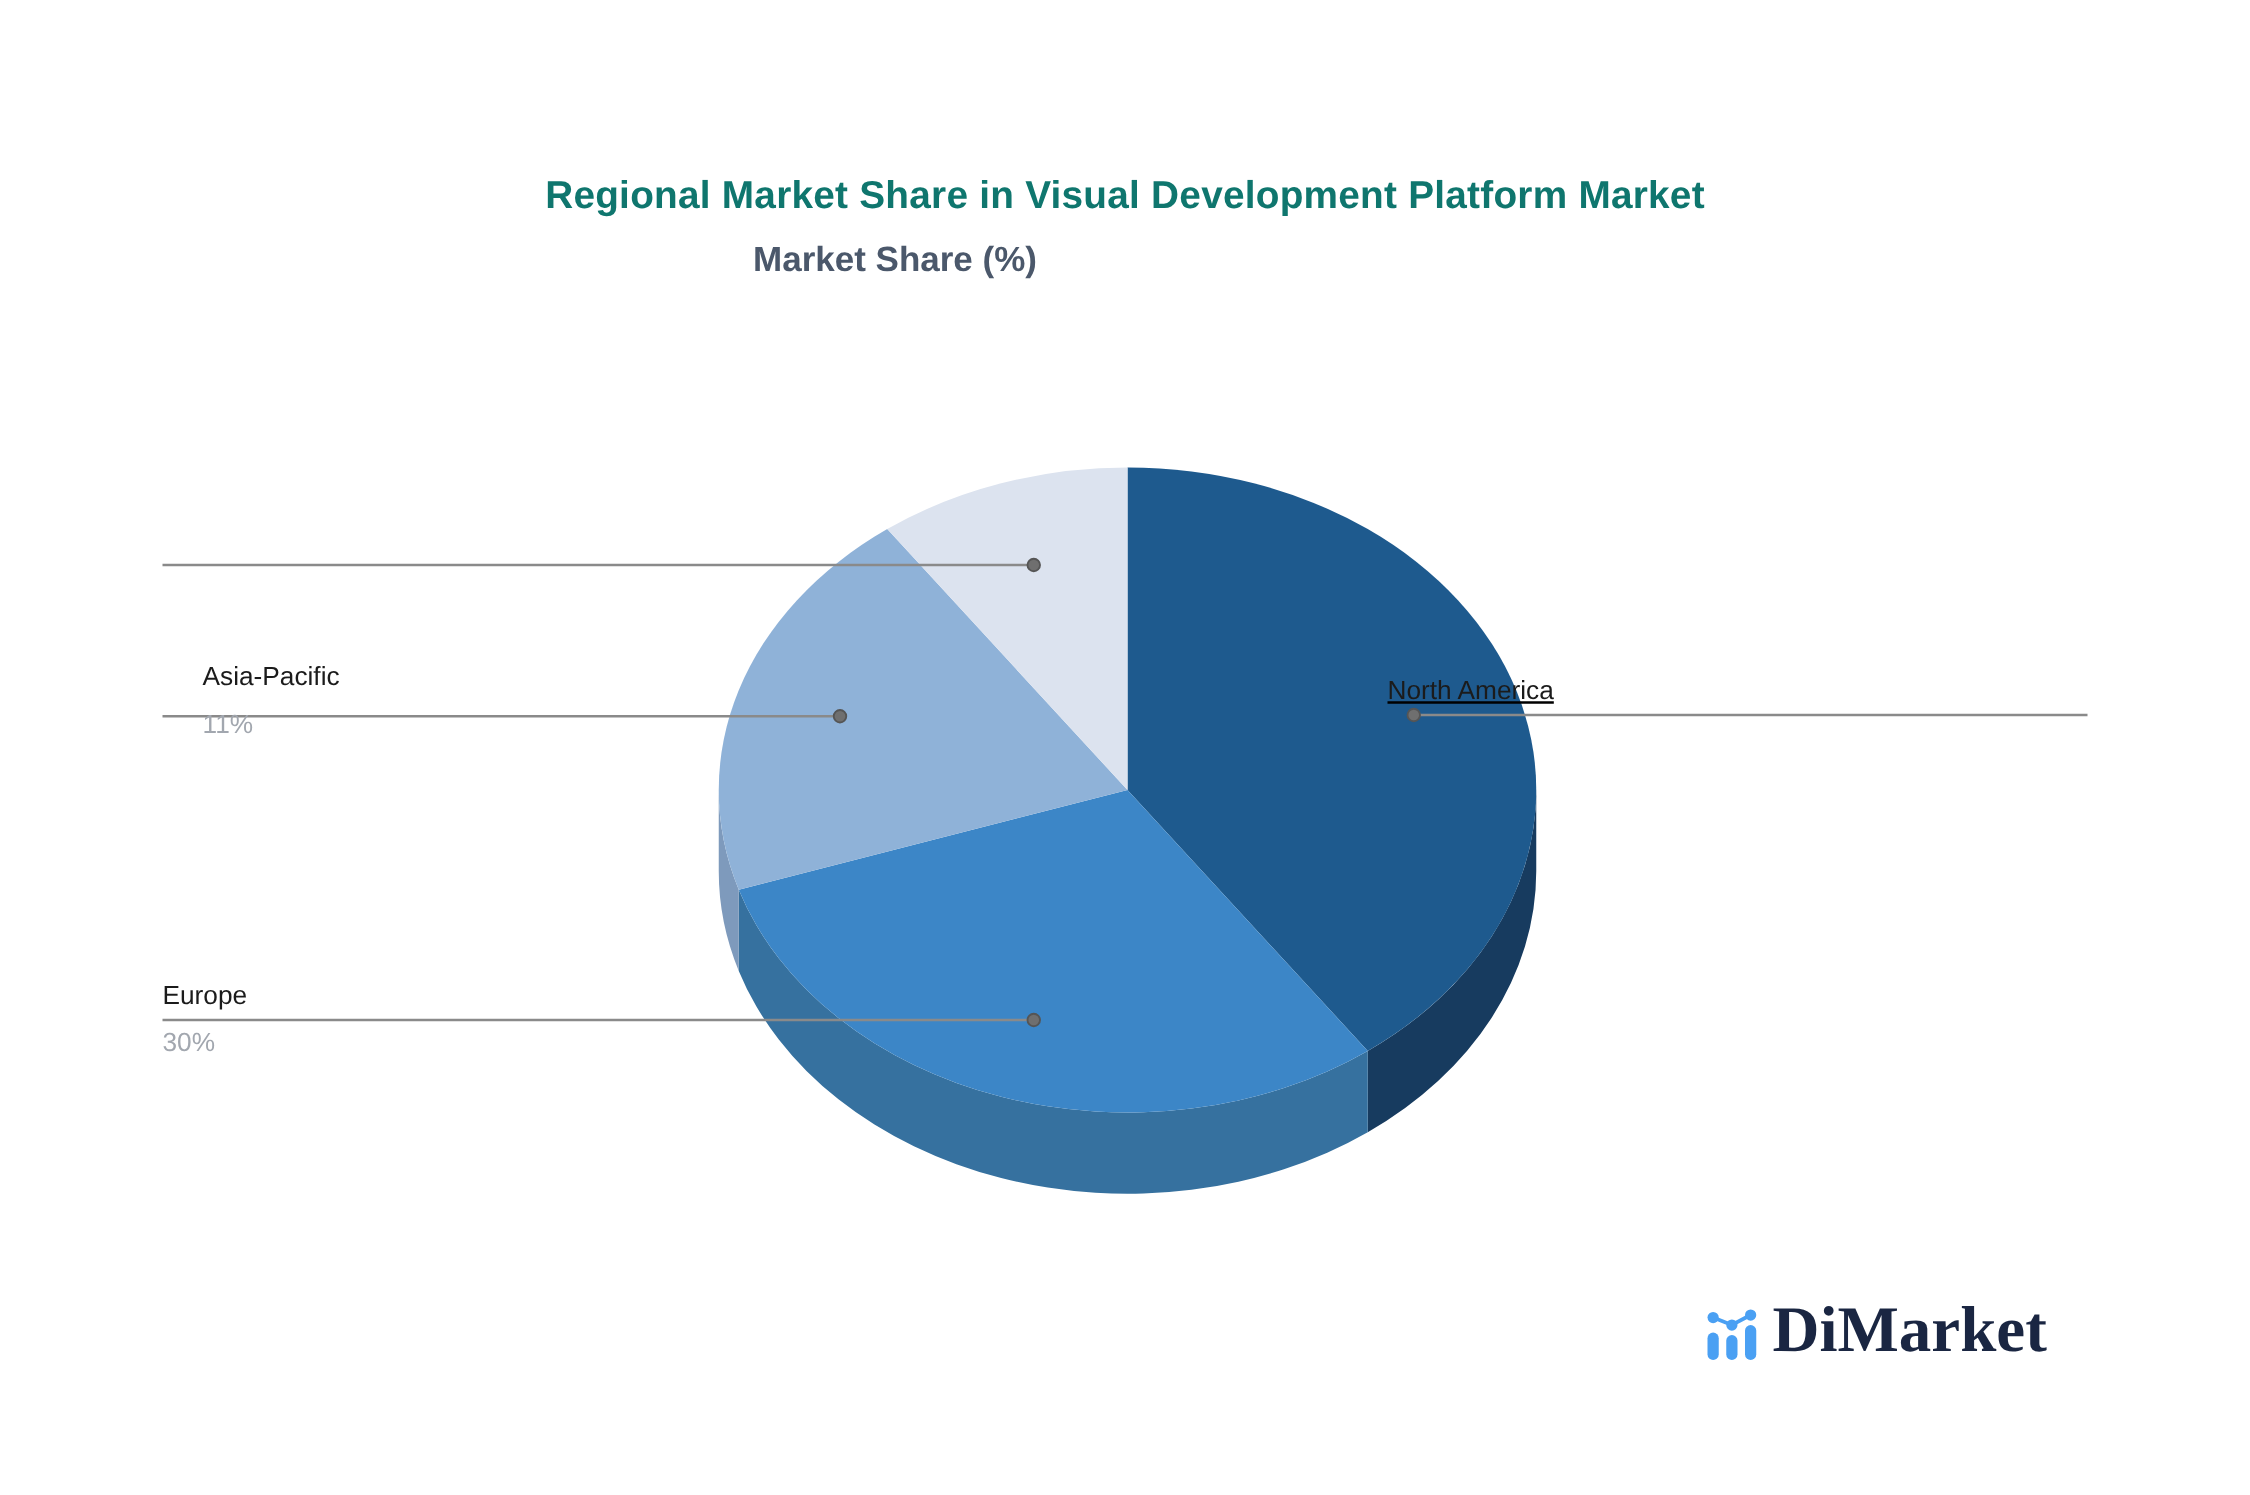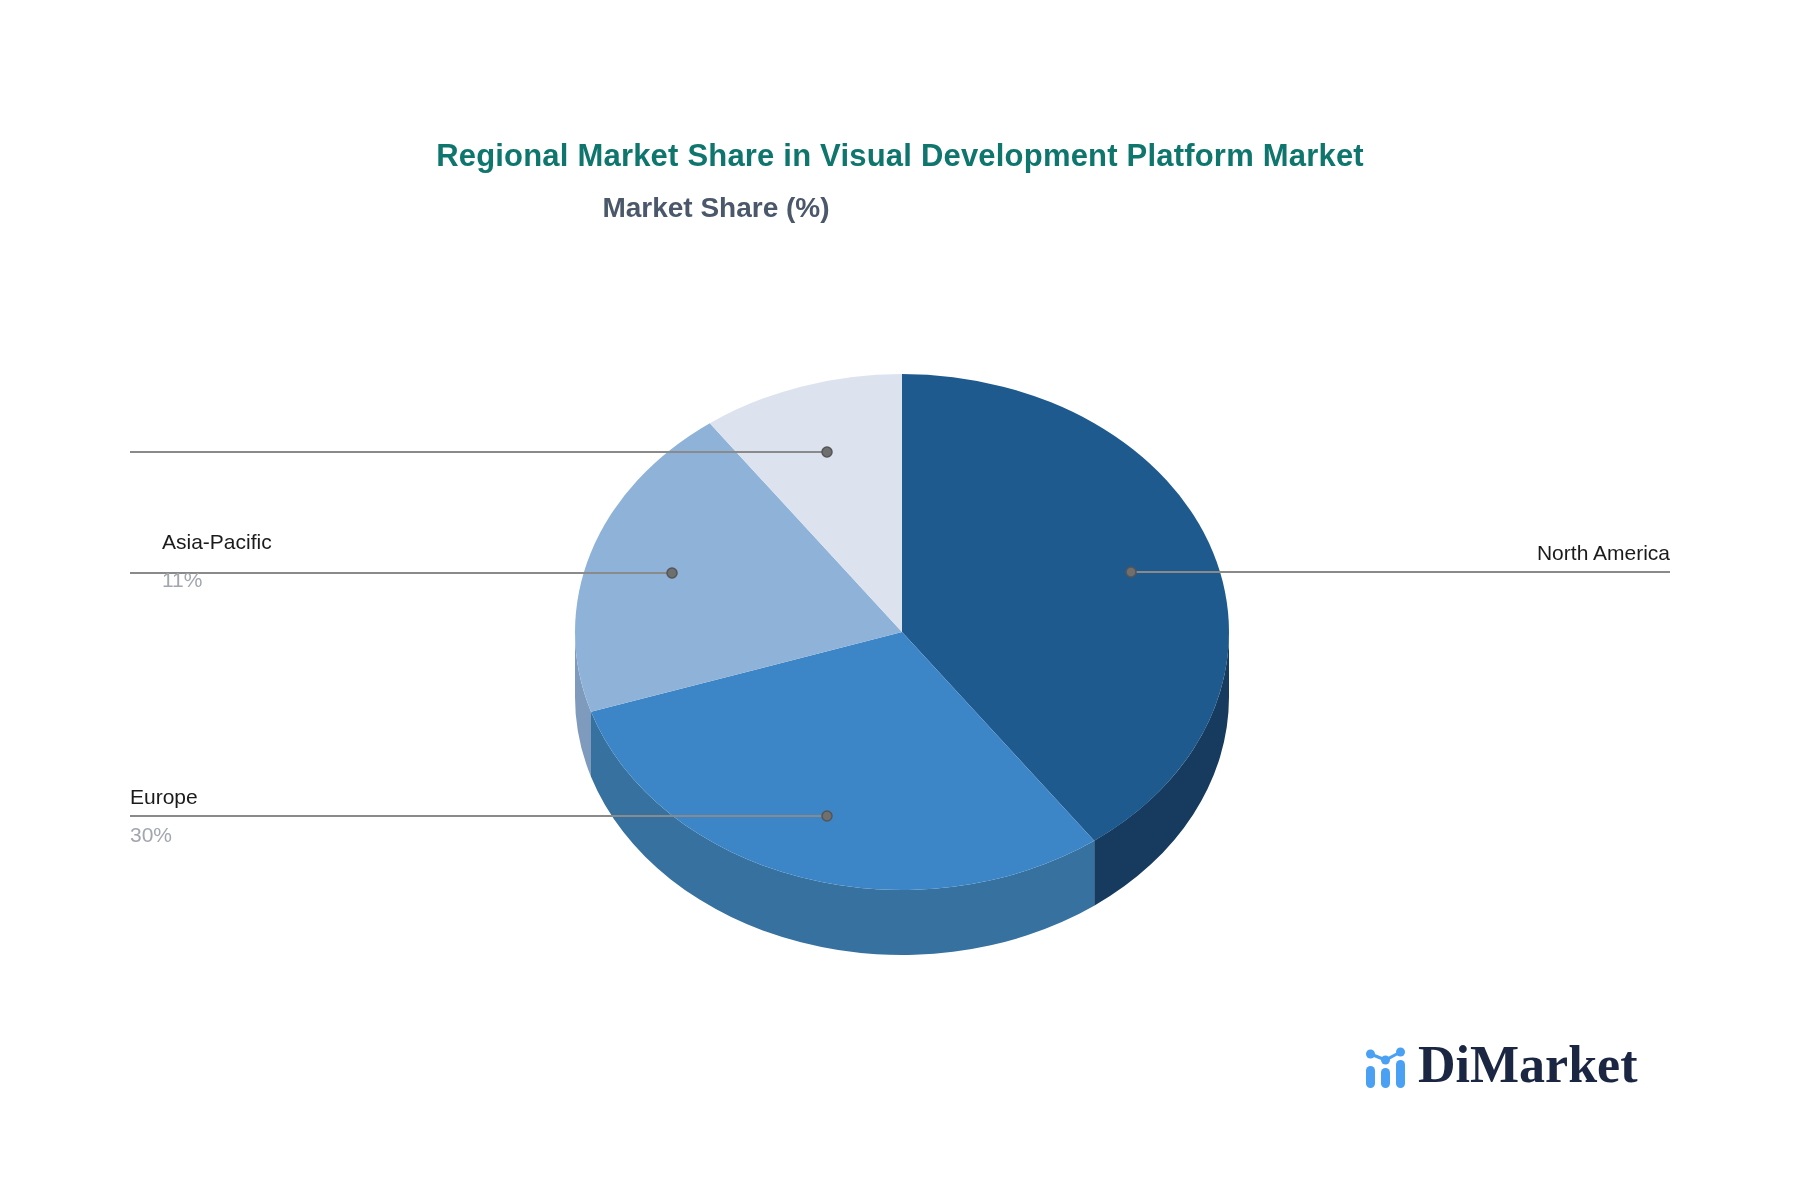--- a/index.html
+++ b/index.html
@@ -19,21 +19,21 @@
   .chart-subtitle{
     position:absolute;left:0;top:192px;width:1432px;
     text-align:center;
     font-size:28px;font-weight:700;color:#4b586b;
   }
   #pie-svg{position:absolute;left:0;top:0;}
   .anno{position:absolute;width:560px;}
   .anno-name{font-size:21px;line-height:26px;color:#1b1b1b;}
   .anno-value{font-size:21px;line-height:26px;color:#a2a7af;margin-top:12px;}
   .anno.left{text-align:left;}
-  .anno.right{text-align:right;}
+  .anno.right{text-align:left;text-decoration:underline;}
   .logo{
     position:absolute;left:1360px;top:1040px;
     display:flex;align-items:flex-end;gap:11px;justify-content:flex-end;
   }
   .logo-text{
     font-family:"Liberation Serif", serif;
     font-size:52px;line-height:50px;font-weight:700;
     color:#1a2642;
   }
 </style>

